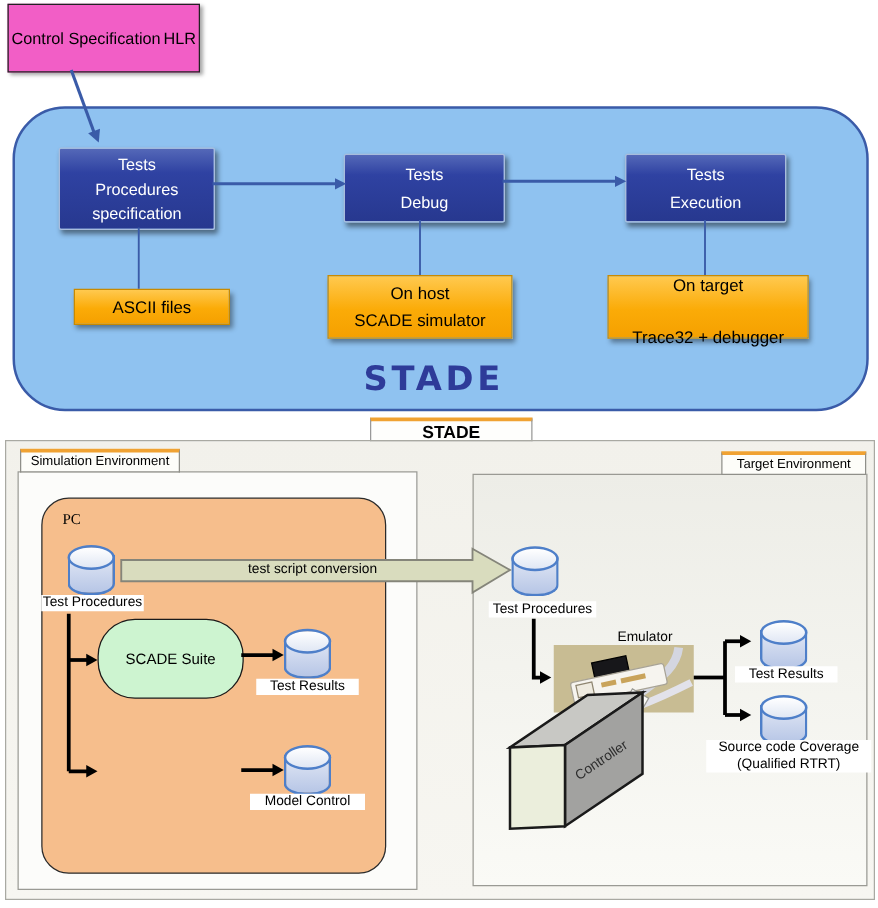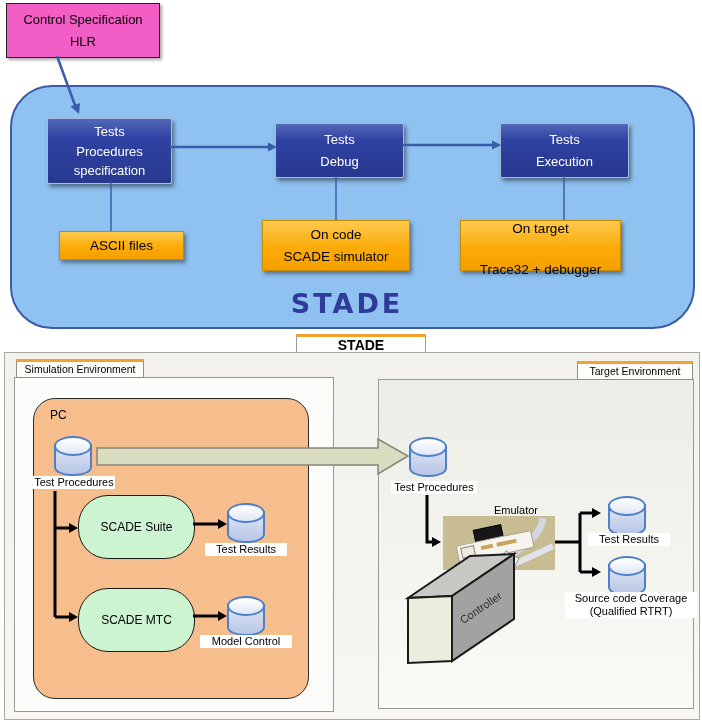--- a/index.html
+++ b/index.html
@@ -1,21 +1,21 @@
 <!DOCTYPE html>
 <html><head>
 <meta charset="utf-8">
 <style>
   html,body{margin:0;padding:0;background:#fff;}
   .stage{position:relative;width:702px;height:726px;background:#fff;overflow:hidden;
          font-family:"Liberation Sans",sans-serif;color:#000;}
   .abs{position:absolute;}
   
   .pink-box{left:6px;top:3px;width:152px;height:53px;background:#F25EC6;border:1.2px solid #222;
-            box-shadow:2px 2px 3px rgba(0,0,0,.35);display:flex;flex-direction:column;align-items:center;
+            box-shadow:2px 2px 3px rgba(0,0,0,.35);display:flex;flex-direction:row;align-items:center;
             justify-content:space-evenly;font-size:13px;}
   .container-blue{left:10px;top:85px;width:681px;height:240px;background:#8FC2F0;
                   border:2.5px solid #3A5BA8;border-radius:42px;}
   .pbox{background:linear-gradient(180deg,#5468b8 0%,#2f42a2 30%,#27388f 100%);
         border:1.5px solid #A8BCDC;border-radius:2px;box-shadow:2px 3px 4px rgba(0,0,0,.45);
         color:#fff;font-size:13px;display:flex;flex-direction:column;align-items:center;
         justify-content:space-evenly;text-align:center;}
   .obox{background:linear-gradient(180deg,#FFC94F 0%,#FBAB07 55%,#F5A000 100%);
         border:1.2px solid #C98A00;box-shadow:2px 3px 4px rgba(0,0,0,.4);
         color:#000;font-size:13.5px;display:flex;flex-direction:column;align-items:center;
@@ -28,21 +28,21 @@
   .outer-box{left:4px;top:352px;width:694px;height:366px;background:linear-gradient(180deg,#F2F1EB,#F7F6F1);
              border:1.5px solid #A9A9A2;}
   .panel{background:#FCFCFA;border:1px solid #9A9A94;}
   .sim-panel{left:14px;top:377px;width:318px;height:333px;}
   .target-panel{left:378px;top:379px;width:314px;height:328px;background:linear-gradient(180deg,#EDEDE7,#FAFAF6);}
   .env-tab{background:#FDFDF9;border:1px solid #8F8F89;border-top:3px solid #F0A232;
            font-size:10.5px;text-align:center;}
   .sim-tab{left:16px;top:359px;width:126px;height:15px;line-height:15px;}
   .target-tab{left:577px;top:361px;width:114px;height:15px;line-height:15px;}
   .pc-box{left:33px;top:398px;width:274px;height:299px;background:#F6BE8C;border:1.5px solid #2B2B2B;border-radius:22px;}
-  .pc-label{left:50px;top:408px;font-size:12px;}
+  .pc-label{left:50px;top:408px;font-size:12px;font-family:Liberation Serif, serif;}
   .gbox{width:115px;height:62px;background:#CDF4D0;border:1.5px solid #1A1A1A;border-radius:30px;
         display:flex;align-items:center;justify-content:center;font-size:12px;}
   
   .cyl{width:38px;height:42px;}
   .cyl .cbody{position:absolute;left:0;top:8px;width:34px;height:30px;border:2px solid #4E7FC9;border-top:none;
         border-radius:0 0 17px 17px/0 0 9px 9px;background:linear-gradient(180deg,#E2E8F5,#B7C6E6);}
   .cyl .ctop{position:absolute;left:0;top:0;width:34px;height:16px;border:2px solid #4E7FC9;border-radius:50%;
         background:linear-gradient(180deg,#FFFFFF,#E0E7F4);}
   .chip{background:#FFF;font-size:11px;text-align:center;line-height:13px;padding:0 1px;}
   .plain-label{font-size:11px;text-align:right;}
@@ -74,51 +74,49 @@
   <div class="abs pbox" style="left:500px;top:123px;width:127px;height:53px;">
     <span>Tests</span>
     <span>Execution</span>
   </div>
 
   <div class="abs obox" style="left:47px;top:231px;width:123px;height:27px;margin-left:12px;">
     <span>ASCII files</span>
   </div>
 
   <div class="abs obox" style="left:262px;top:220px;width:146px;height:49px;">
-    <span>On code</span>
+    <span>On host</span>
     <span>SCADE simulator</span>
   </div>
 
-  <div class="abs obox" style="left:460px;top:220px;width:159px;height:49px;gap:26px;">
+  <div class="abs obox" style="left:486px;top:220px;width:159px;height:49px;gap:26px;">
     <span>On target</span>
     <span>Trace32  + debugger</span>
   </div>
 
   <div class="abs stade-script">STADE</div>
   <div class="abs stade-tab">STADE</div>
 
   <div class="abs outer-box"></div>
 
   <div class="abs panel sim-panel"></div>
   <div class="abs panel target-panel"></div>
   <div class="abs env-tab sim-tab">Simulation Environment</div>
   <div class="abs env-tab target-tab">Target Environment</div>
 
   <div class="abs pc-box"></div>
   <div class="abs pc-label">PC</div>
 
   <svg class="abs" style="left:95px;top:436px;" width="316" height="42" viewBox="0 0 316 42">
     <polygon points="2,12 283,12 283,3 313,20 283,38 283,29 2,29" fill="#D9DCBE" stroke="#85857A" stroke-width="1.5"></polygon>
   </svg>
+  <div class="abs" style="left:120px;top:449px;width:260px;text-align:center;font-size:11px;">test script conversion</div>
 
   <div class="abs gbox" style="left:78px;top:495px;">
     <span>SCADE Suite</span>
-  </div>
-  <div class="abs gbox" style="left:78px;top:588px;">
-    <span>SCADE MTC</span>
   </div>
 
   <div class="abs cyl" style="left:54px;top:436px;">
     <div class="cbody"></div>
       <div class="ctop"></div>
     </div>
   <div class="abs cyl" style="left:227px;top:503px;">
     <div class="cbody"></div>
       <div class="ctop"></div>
     </div>

